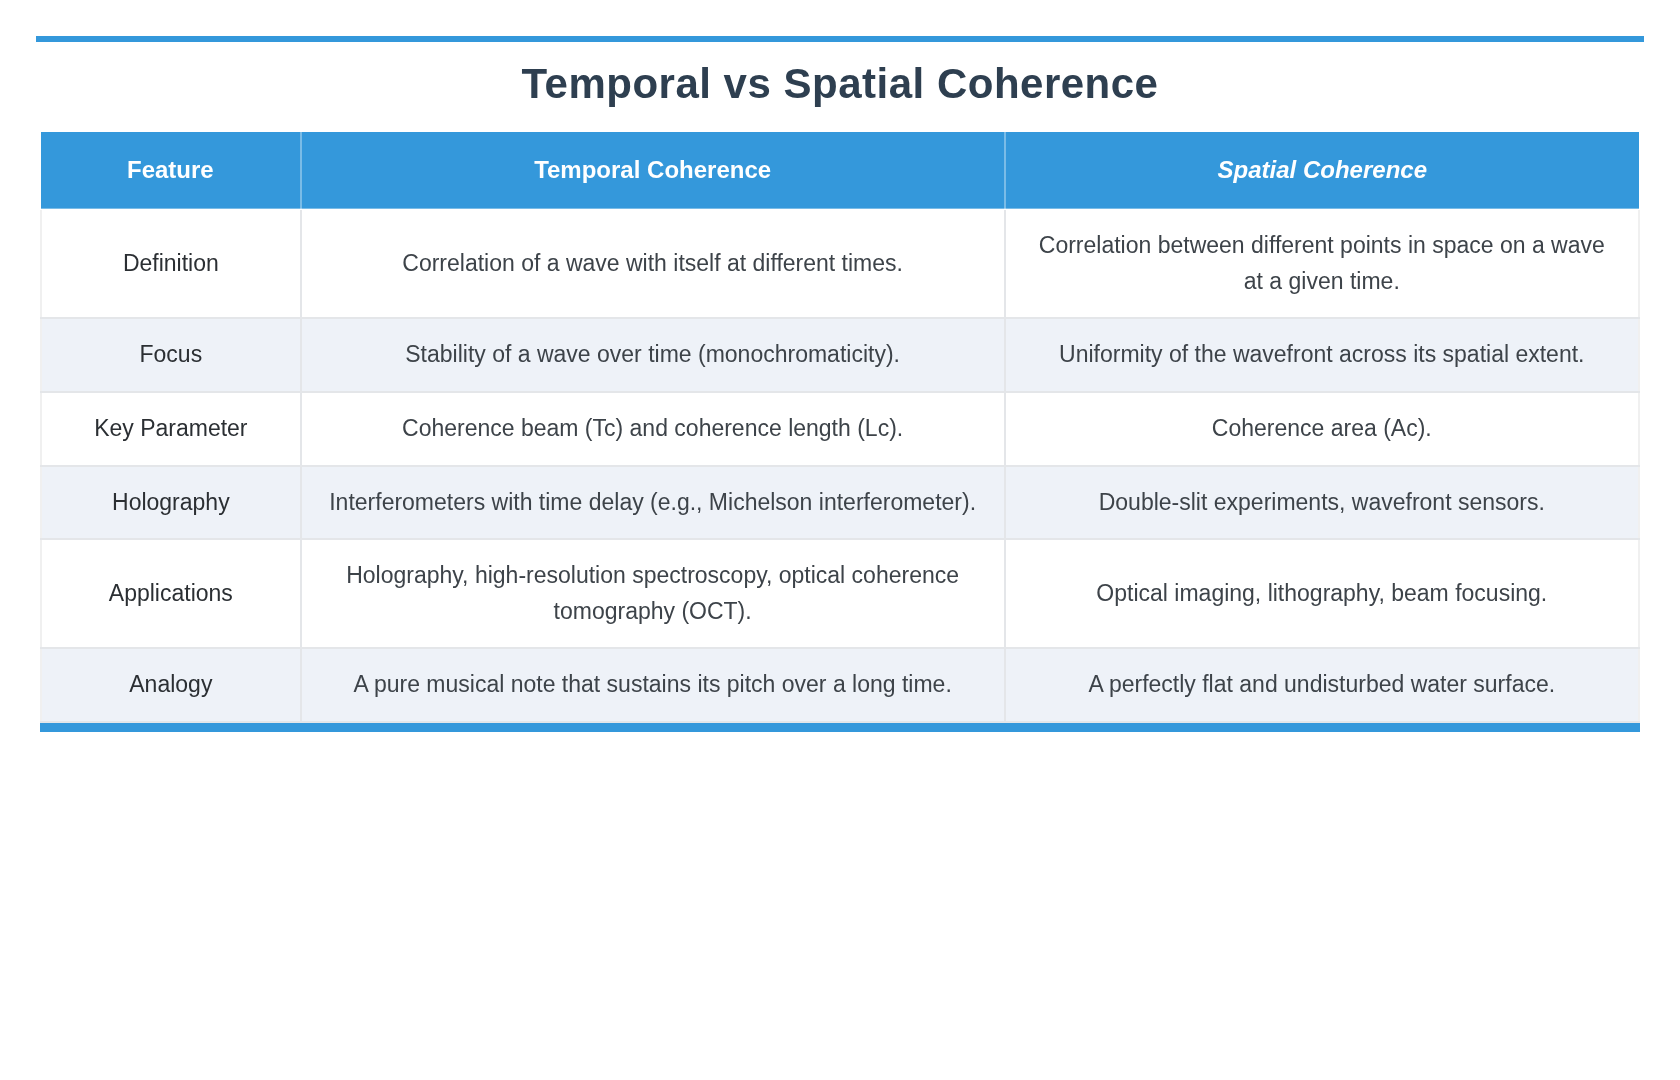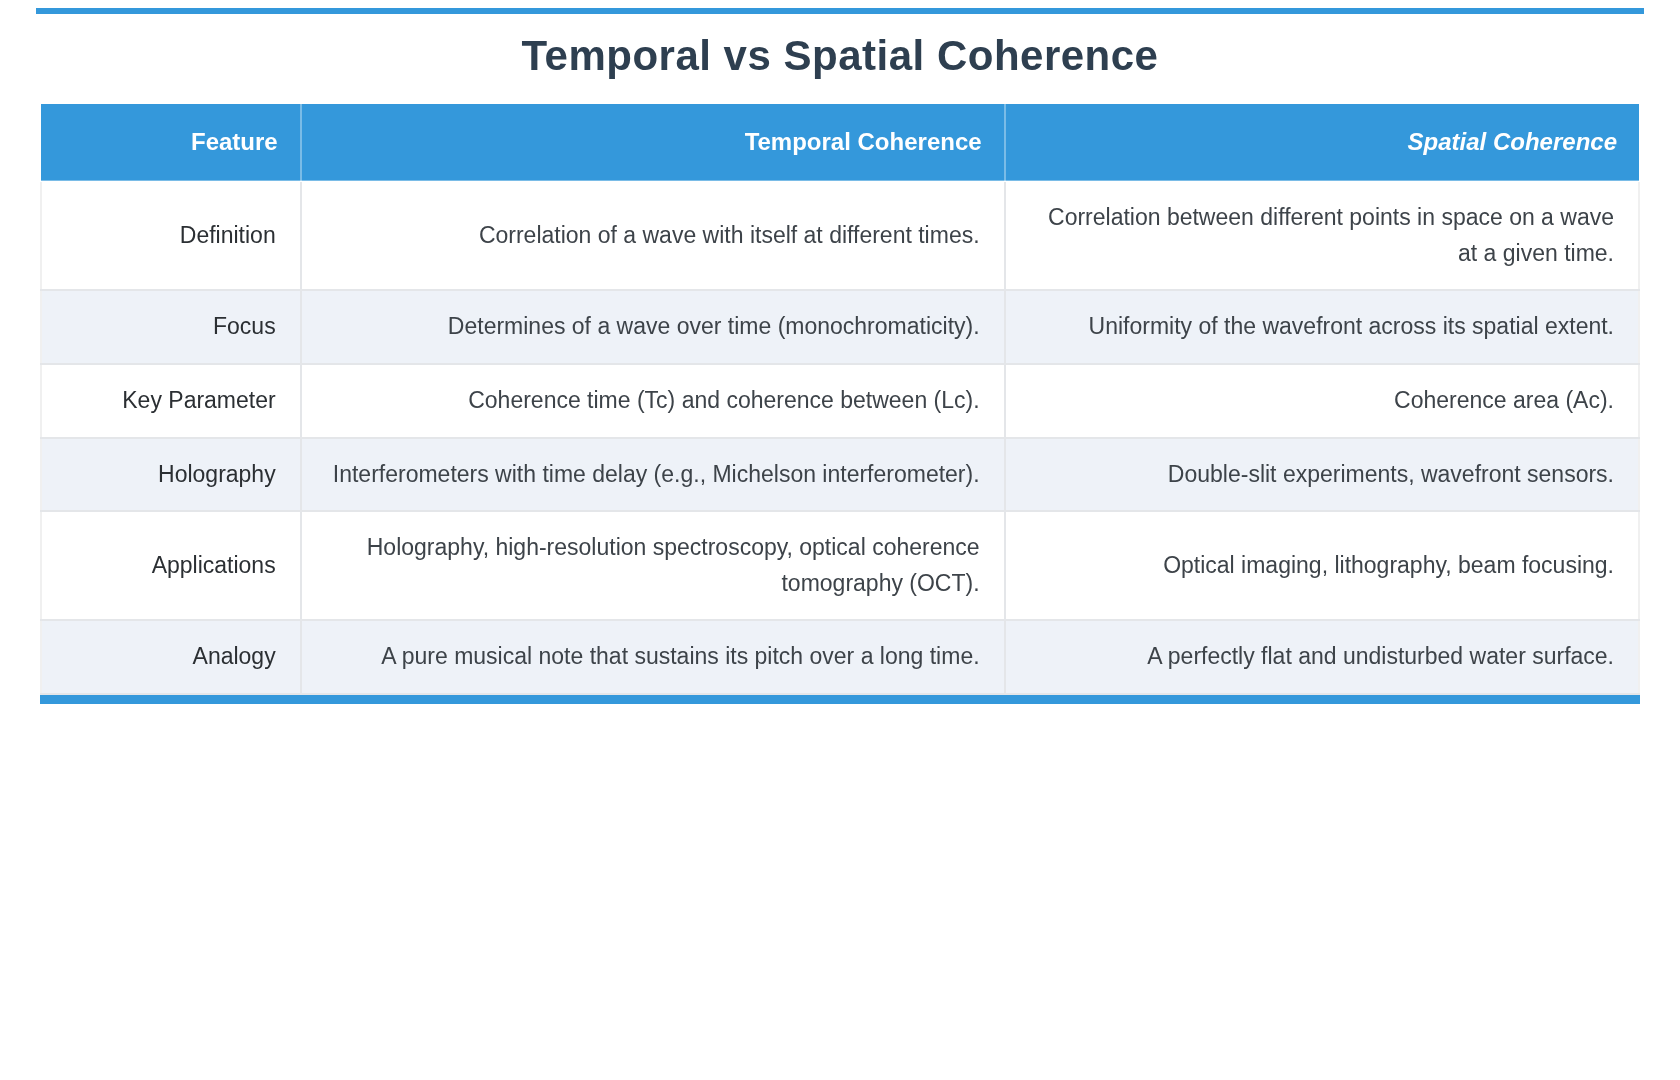--- a/index.html
+++ b/index.html
@@ -16,20 +16,21 @@
     padding: 0;
     background: #ffffff;
     width: 1680px;
     font-family: "Liberation Sans", sans-serif;
   }
   .page {
     width: 1680px;
     height: 830px;
     background: #ffffff;
     overflow: hidden;
+    margin-top: 28px;
   }
   .top-accent {
     margin: 8px 36px 0 36px;
     height: 6px;
     background: var(--accent-blue);
   }
   h1.page-title {
     margin: 18px 0 24px 0;
     text-align: center;
     font-size: 42px;
@@ -44,21 +45,21 @@
     width: 100%;
     border-collapse: collapse;
     table-layout: fixed;
   }
   col.c-feature  { width: 16.25%; }
   col.c-temporal { width: 44.05%; }
   col.c-spatial  { width: 39.70%; }
   th, td {
     border: 2px solid var(--border-color);
     vertical-align: middle;
-    text-align: right;
+    text-align: center;
   }
   thead th {
     background: var(--accent-blue);
     color: #ffffff;
     font-size: 24px;
     font-weight: 700;
     padding: 24px 22px;
     border: 2px solid rgba(255,255,255,0.35);
     border-top: none;
   }
@@ -110,26 +111,26 @@
         </tr>
       </thead>
       <tbody>
         <tr>
           <td class="feature-cell">Definition</td>
           <td>Correlation of a wave with itself at different times.</td>
           <td>Correlation between different points in space on a wave at a given time.</td>
         </tr>
         <tr>
           <td class="feature-cell">Focus</td>
-          <td>Determines of a wave over time (monochromaticity).</td>
+          <td>Stability of a wave over time (monochromaticity).</td>
           <td>Uniformity of the wavefront across its spatial extent.</td>
         </tr>
         <tr>
           <td class="feature-cell">Key Parameter</td>
-          <td>Coherence time (Tc) and coherence between (Lc).</td>
+          <td>Coherence beam (Tc) and coherence length (Lc).</td>
           <td>Coherence area (Ac).</td>
         </tr>
         <tr>
           <td class="feature-cell">Holography</td>
           <td>Interferometers with time delay (e.g., Michelson interferometer).</td>
           <td>Double-slit experiments, wavefront sensors.</td>
         </tr>
         <tr>
           <td class="feature-cell">Applications</td>
           <td>Holography, high-resolution spectroscopy, optical coherence tomography (OCT).</td>

